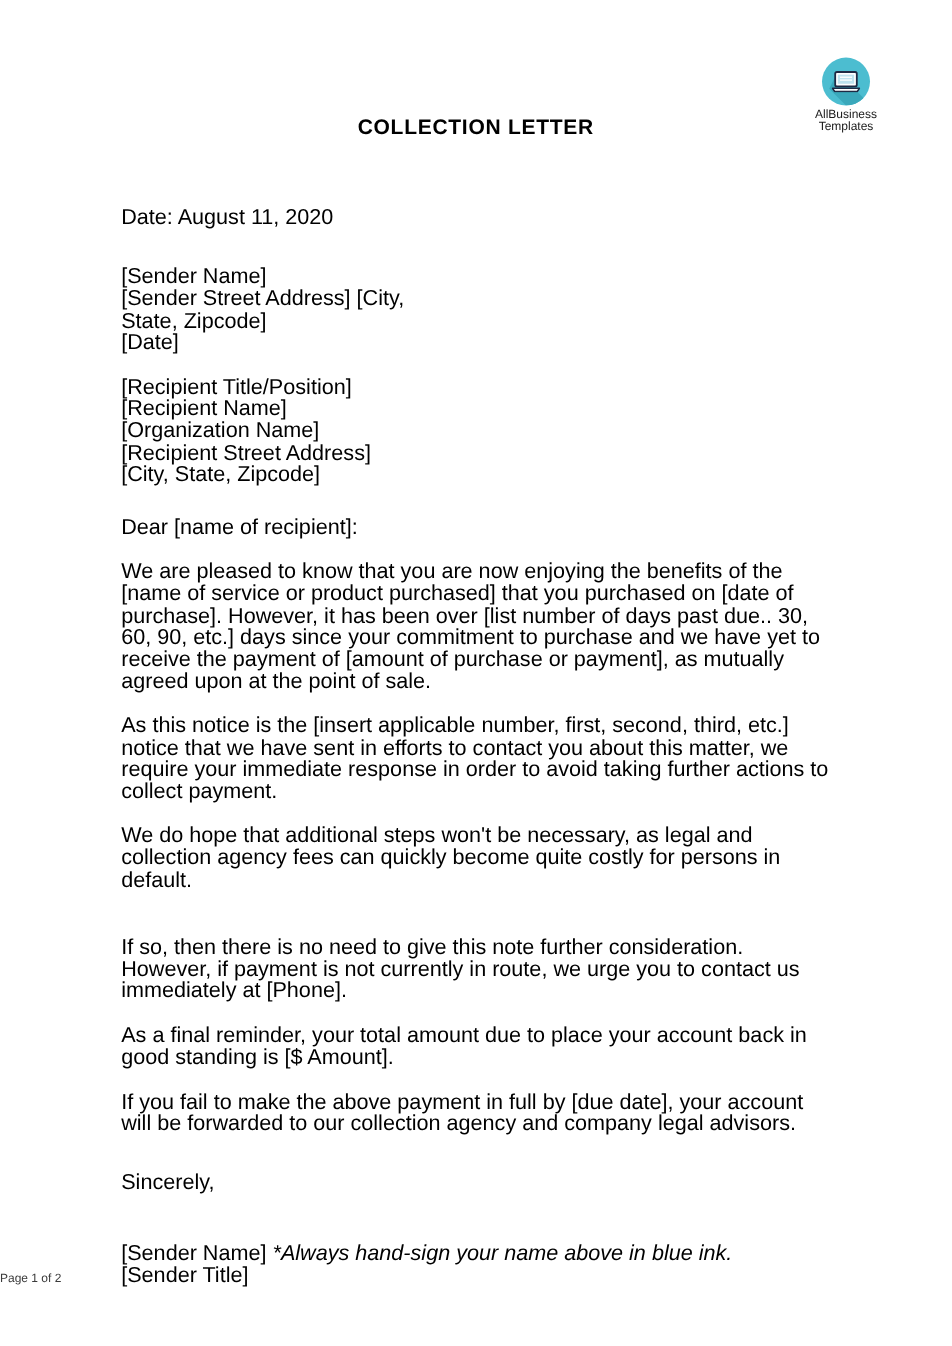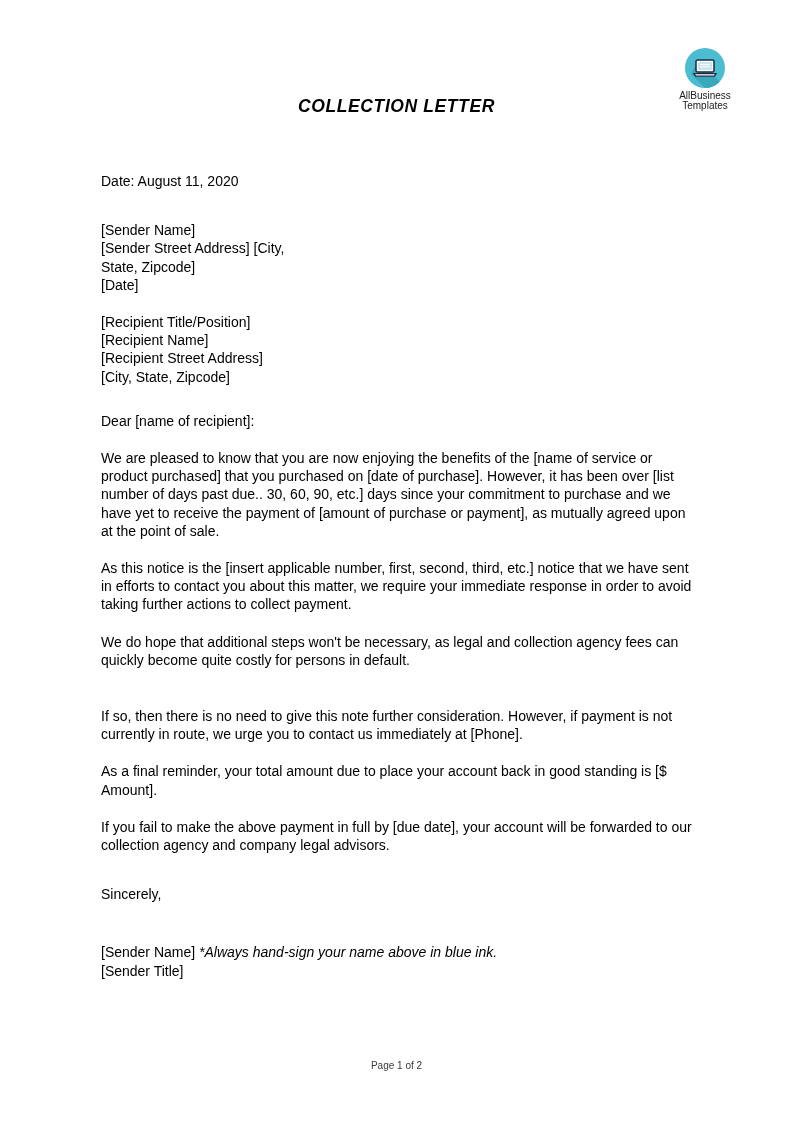--- a/index.html
+++ b/index.html
@@ -67,30 +67,29 @@
   .doc-title {
     position: absolute;
     left: 0;
     top: 96px;
     width: 793px;
     text-align: center;
     font-size: 17.5px;
     font-weight: bold;
     letter-spacing: 0.6px;
     color: #000000;
-    font-style: italic;
   }
 
   
   .body-wrap {
     position: absolute;
     left: 101px;
     top: 172px;
     width: 595px;
-    font-size: 14px;
+    font-size: 18px;
     line-height: 18.2px;
     color: #000000;
   }
 
   .gap-sm  { height: 19px; }
   .gap-md  { height: 26px; }
   .gap-lg  { height: 31px; }
   .gap-xl  { height: 40px; }
 
   p.para {
@@ -101,21 +100,20 @@
   .addr-line { display: block; }
 
   .italic-note { font-style: italic; }
 
   
   .footer {
     position: absolute;
     left: 0;
     top: 1060px;
     width: 793px;
-    text-align: center;
     font-size: 10px;
     color: #3a3a3a;
   }
 </style>
 </head>
 <body>
 
 <div class="page">
 
   <div class="logo-block">
@@ -150,20 +148,21 @@
       <span class="addr-line">[Sender Street Address] [City,</span>
       <span class="addr-line">State, Zipcode]</span>
       <span class="addr-line">[Date]</span>
     </div>
 
     <div class="gap-sm"></div>
 
     <div>
       <span class="addr-line">[Recipient Title/Position]</span>
       <span class="addr-line">[Recipient Name]</span>
+      <span class="addr-line">[Organization Name]</span>
       <span class="addr-line">[Recipient Street Address]</span>
       <span class="addr-line">[City, State, Zipcode]</span>
     </div>
 
     <div class="gap-md"></div>
 
     <p class="para">Dear [name of recipient]:</p>
 
     <div class="gap-sm"></div>
 

